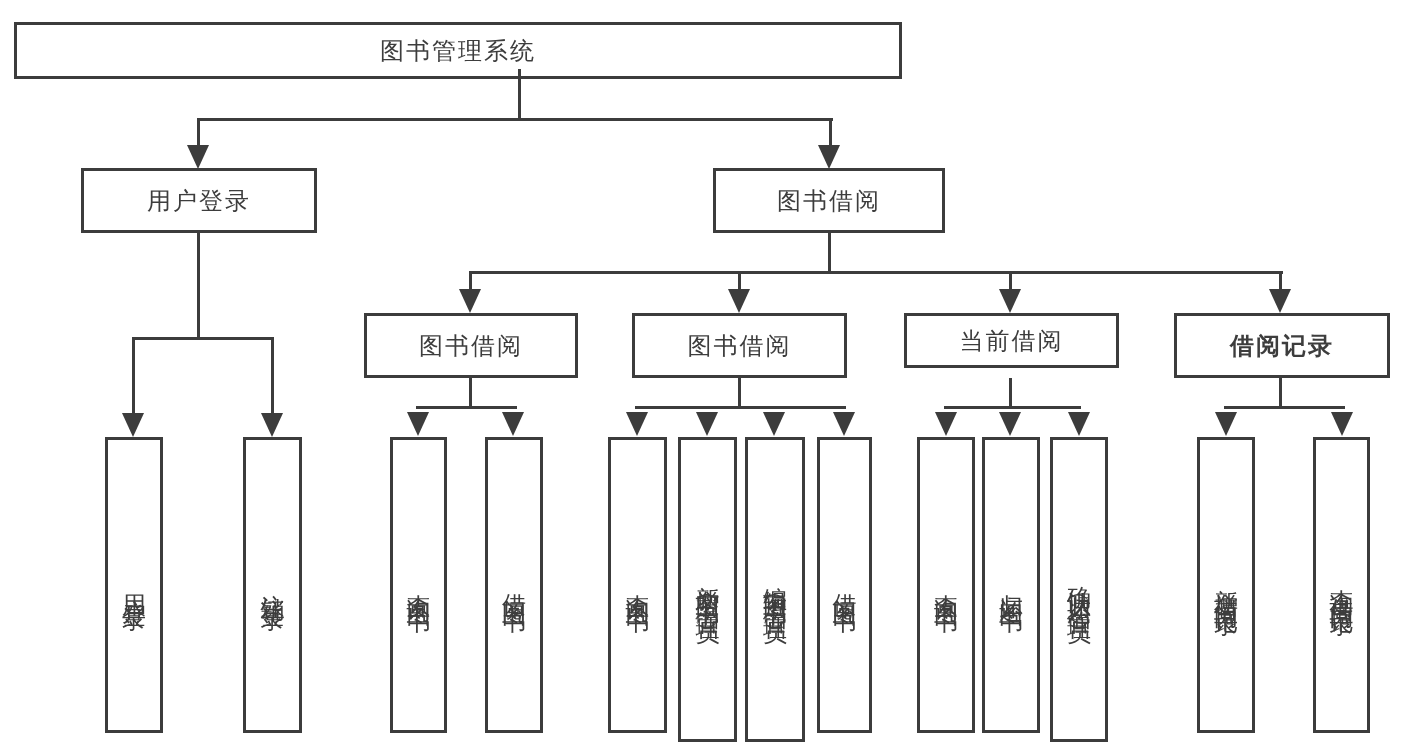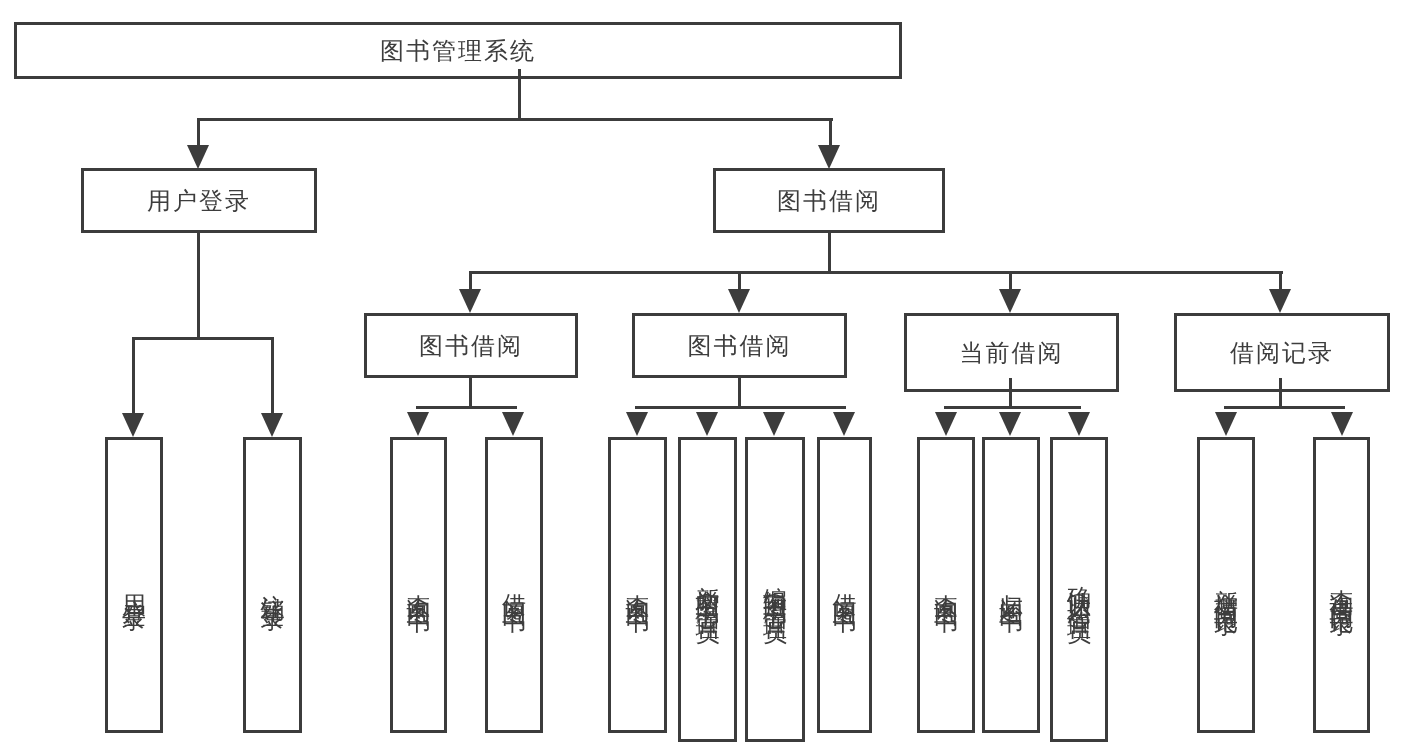--- a/index.html
+++ b/index.html
@@ -61,22 +61,22 @@
   <div class="line" style="left:738px;top:274px;width:3px;height:17px;"></div>
   <div class="line" style="left:1009px;top:274px;width:3px;height:17px;"></div>
   <div class="line" style="left:1279px;top:274px;width:3px;height:17px;"></div>
   <div class="tri" style="left:459px;top:289px;"></div>
   <div class="tri" style="left:728px;top:289px;"></div>
   <div class="tri" style="left:999px;top:289px;"></div>
   <div class="tri" style="left:1269px;top:289px;"></div>
 
   <div class="box" style="left:364px;top:313px;width:214px;height:65px;">图书借阅</div>
   <div class="box" style="left:632px;top:313px;width:215px;height:65px;">图书借阅</div>
-  <div class="box" style="left:904px;top:313px;width:215px;height:79px;">当前借阅</div>
-  <div class="box" style="left:1174px;top:313px;width:216px;height:79px;">借阅记录</div>
+  <div class="box" style="left:904px;top:313px;width:215px;height:55px;">当前借阅</div>
+  <div class="box" style="left:1174px;top:313px;width:216px;height:65px;font-weight:bold;">借阅记录</div>
 
   <div class="line" style="left:469px;top:378px;width:3px;height:31px;"></div>
   <div class="line" style="left:416px;top:406px;width:101px;height:3px;"></div>
   <div class="tri" style="left:407px;top:412px;"></div>
   <div class="tri" style="left:502px;top:412px;"></div>
 
   <div class="line" style="left:738px;top:378px;width:3px;height:31px;"></div>
   <div class="line" style="left:635px;top:406px;width:211px;height:3px;"></div>
   <div class="tri" style="left:626px;top:412px;"></div>
   <div class="tri" style="left:696px;top:412px;"></div>

